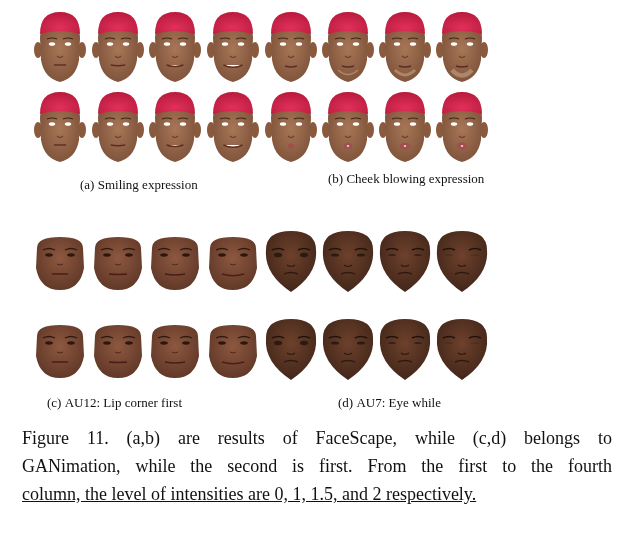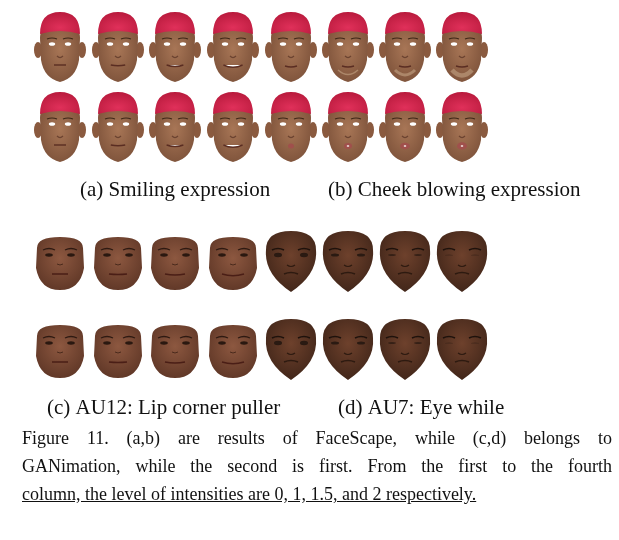--- a/index.html
+++ b/index.html
@@ -1,19 +1,19 @@
 <!DOCTYPE html>
 <html><head>
 <meta charset="utf-8">
 <style>
   html, body { margin: 0; padding: 0; background: #ffffff; }
   body { width: 619px; height: 540px; position: relative; overflow: hidden;
          font-family: "Liberation Serif", "DejaVu Serif", serif; color: #111; }
   .face { position: absolute; }
-  .subcap { position: absolute; font-size: 21px; white-space: nowrap; text-align: right; }
+  .subcap { position: absolute; font-size: 13px; white-space: nowrap; text-align: right; }
   .caption { position: absolute; left: 22px; width: 590px; font-size: 18px; line-height: 28px; }
   .caption .line { display: block; white-space: nowrap; text-align: justify; text-align-last: justify; }
   .caption .line.last { text-align-last: left; text-decoration: underline; }
 </style>
 </head>
 <body>
 
 <svg width="0" height="0" style="position:absolute">
   <defs>
     <radialGradient id="fsSkin" cx="50%" cy="45%" r="60%">
@@ -379,25 +379,25 @@
       <ellipse cx="18" cy="27" rx="4" ry="0.3" fill="#2a1a12"></ellipse>
       <ellipse cx="44" cy="27" rx="4" ry="0.3" fill="#2a1a12"></ellipse>
       <path d="M27 37 Q31 40 35 37" stroke="#2d1a10" stroke-width="1.2" fill="none"></path>
       <path d="M24 46 Q31 43 38 46" stroke="#2d1a10" stroke-width="1.5" fill="none"></path>
     </svg>
   </div>
 
 <div class="subcap" style="left:80px; top:177px;">
   <span>(a)</span>&nbsp;<span>Smiling expression</span>
 </div>
-<div class="subcap" style="left:328px; top:177px;">
+<div class="subcap" style="left:328px; top:171px;">
   <span>(b)</span>&nbsp;<span>Cheek blowing expression</span>
 </div>
 <div class="subcap" style="left:47px; top:395px;">
-  <span>(c)</span>&nbsp;<span>AU12: Lip corner puller</span>
+  <span>(c)</span>&nbsp;<span>AU12: Lip corner first</span>
 </div>
 <div class="subcap" style="left:338px; top:395px;">
   <span>(d)</span>&nbsp;<span>AU7: Eye while</span>
 </div>
 
 <div class="caption" style="top:424px;">
   <span class="line">Figure 11. (a,b) are results of FaceScape, while (c,d) belongs to</span>
   <span class="line">GANimation, while the second is first. From the first to the fourth</span>
   <span class="line last">column, the level of intensities are 0, 1, 1.5, and 2 respectively.</span>
 </div>

